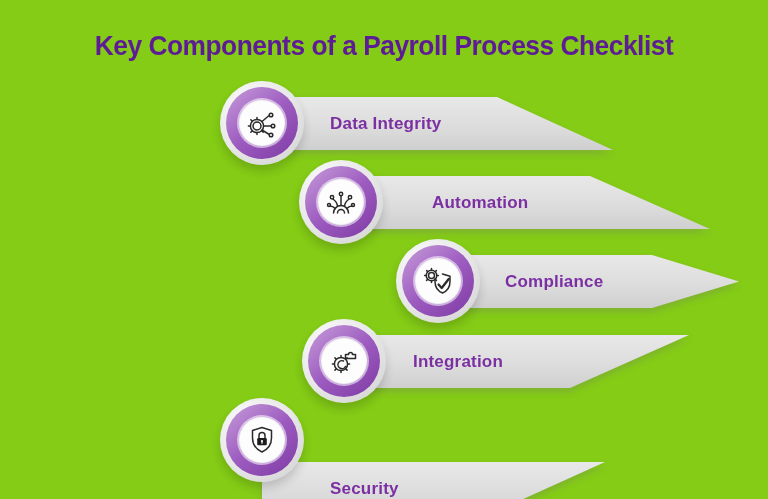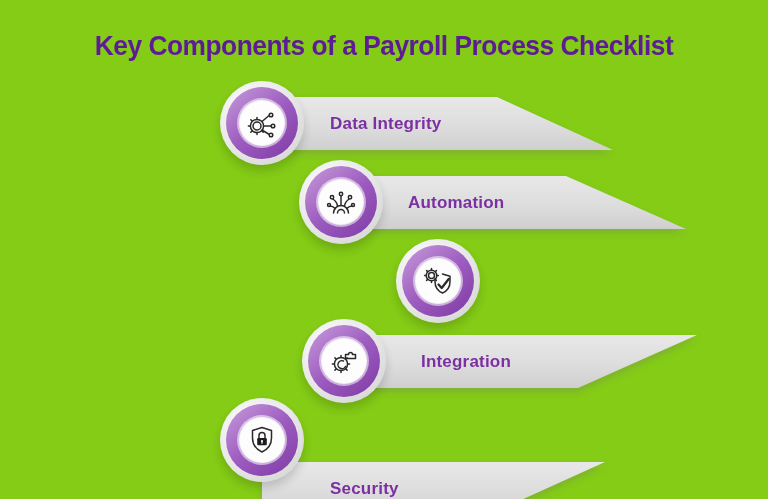--- a/index.html
+++ b/index.html
@@ -47,25 +47,25 @@
     font-size: 17px;
     font-weight: bold;
     color: #7b2fa2;
     letter-spacing: 0.2px;
     white-space: nowrap;
   }
 
   
   .bw1 { left: 262px; top: 97px; }
   .bw1 .banner { width: 283px; clip-path: polygon(0 0, 235px 0, 100% 100%, 0 100%); padding-left: 68px; }
-  .bw2 { left: 337px; top: 176px; }
+  .bw2 { left: 361px; top: 176px; }
   .bw2 .banner { width: 278px; clip-path: polygon(0 0, 229px 0, 100% 100%, 0 100%); padding-left: 71px; }
   .bw3 { left: 438px; top: 255px; }
   .bw3 .banner { width: 234px; clip-path: polygon(0 0, 214px 0, 100% 50%, 214px 100%, 0 100%); padding-left: 67px; }
-  .bw4 { left: 352px; top: 335px; }
+  .bw4 { left: 344px; top: 335px; }
   .bw4 .banner { width: 276px; clip-path: polygon(0 0, 100% 0, 226px 100%, 0 100%); padding-left: 69px; }
   .bw5 { left: 262px; top: 414px; margin-top: 48px; }
   .bw5 .banner { width: 275px; clip-path: polygon(0 0, 100% 0, 226px 100%, 0 100%); padding-left: 68px; }
 
   
   .badge {
     position: absolute;
     width: 84px;
     height: 84px;
     border-radius: 50%;
@@ -117,20 +117,25 @@
       <span class="banner-label">Data Integrity</span>
     </div>
   </div>
 
   <div class="banner-wrap bw2">
     <div class="banner">
       <span class="banner-label">Automation</span>
     </div>
   </div>
 
+  <div class="banner-wrap bw3">
+    <div class="banner">
+      <span class="banner-label">Compliance</span>
+    </div>
+  </div>
 
   <div class="banner-wrap bw4">
     <div class="banner">
       <span class="banner-label">Integration</span>
     </div>
   </div>
 
   <div class="banner-wrap bw5">
     <div class="banner">
       <span class="banner-label">Security</span>

